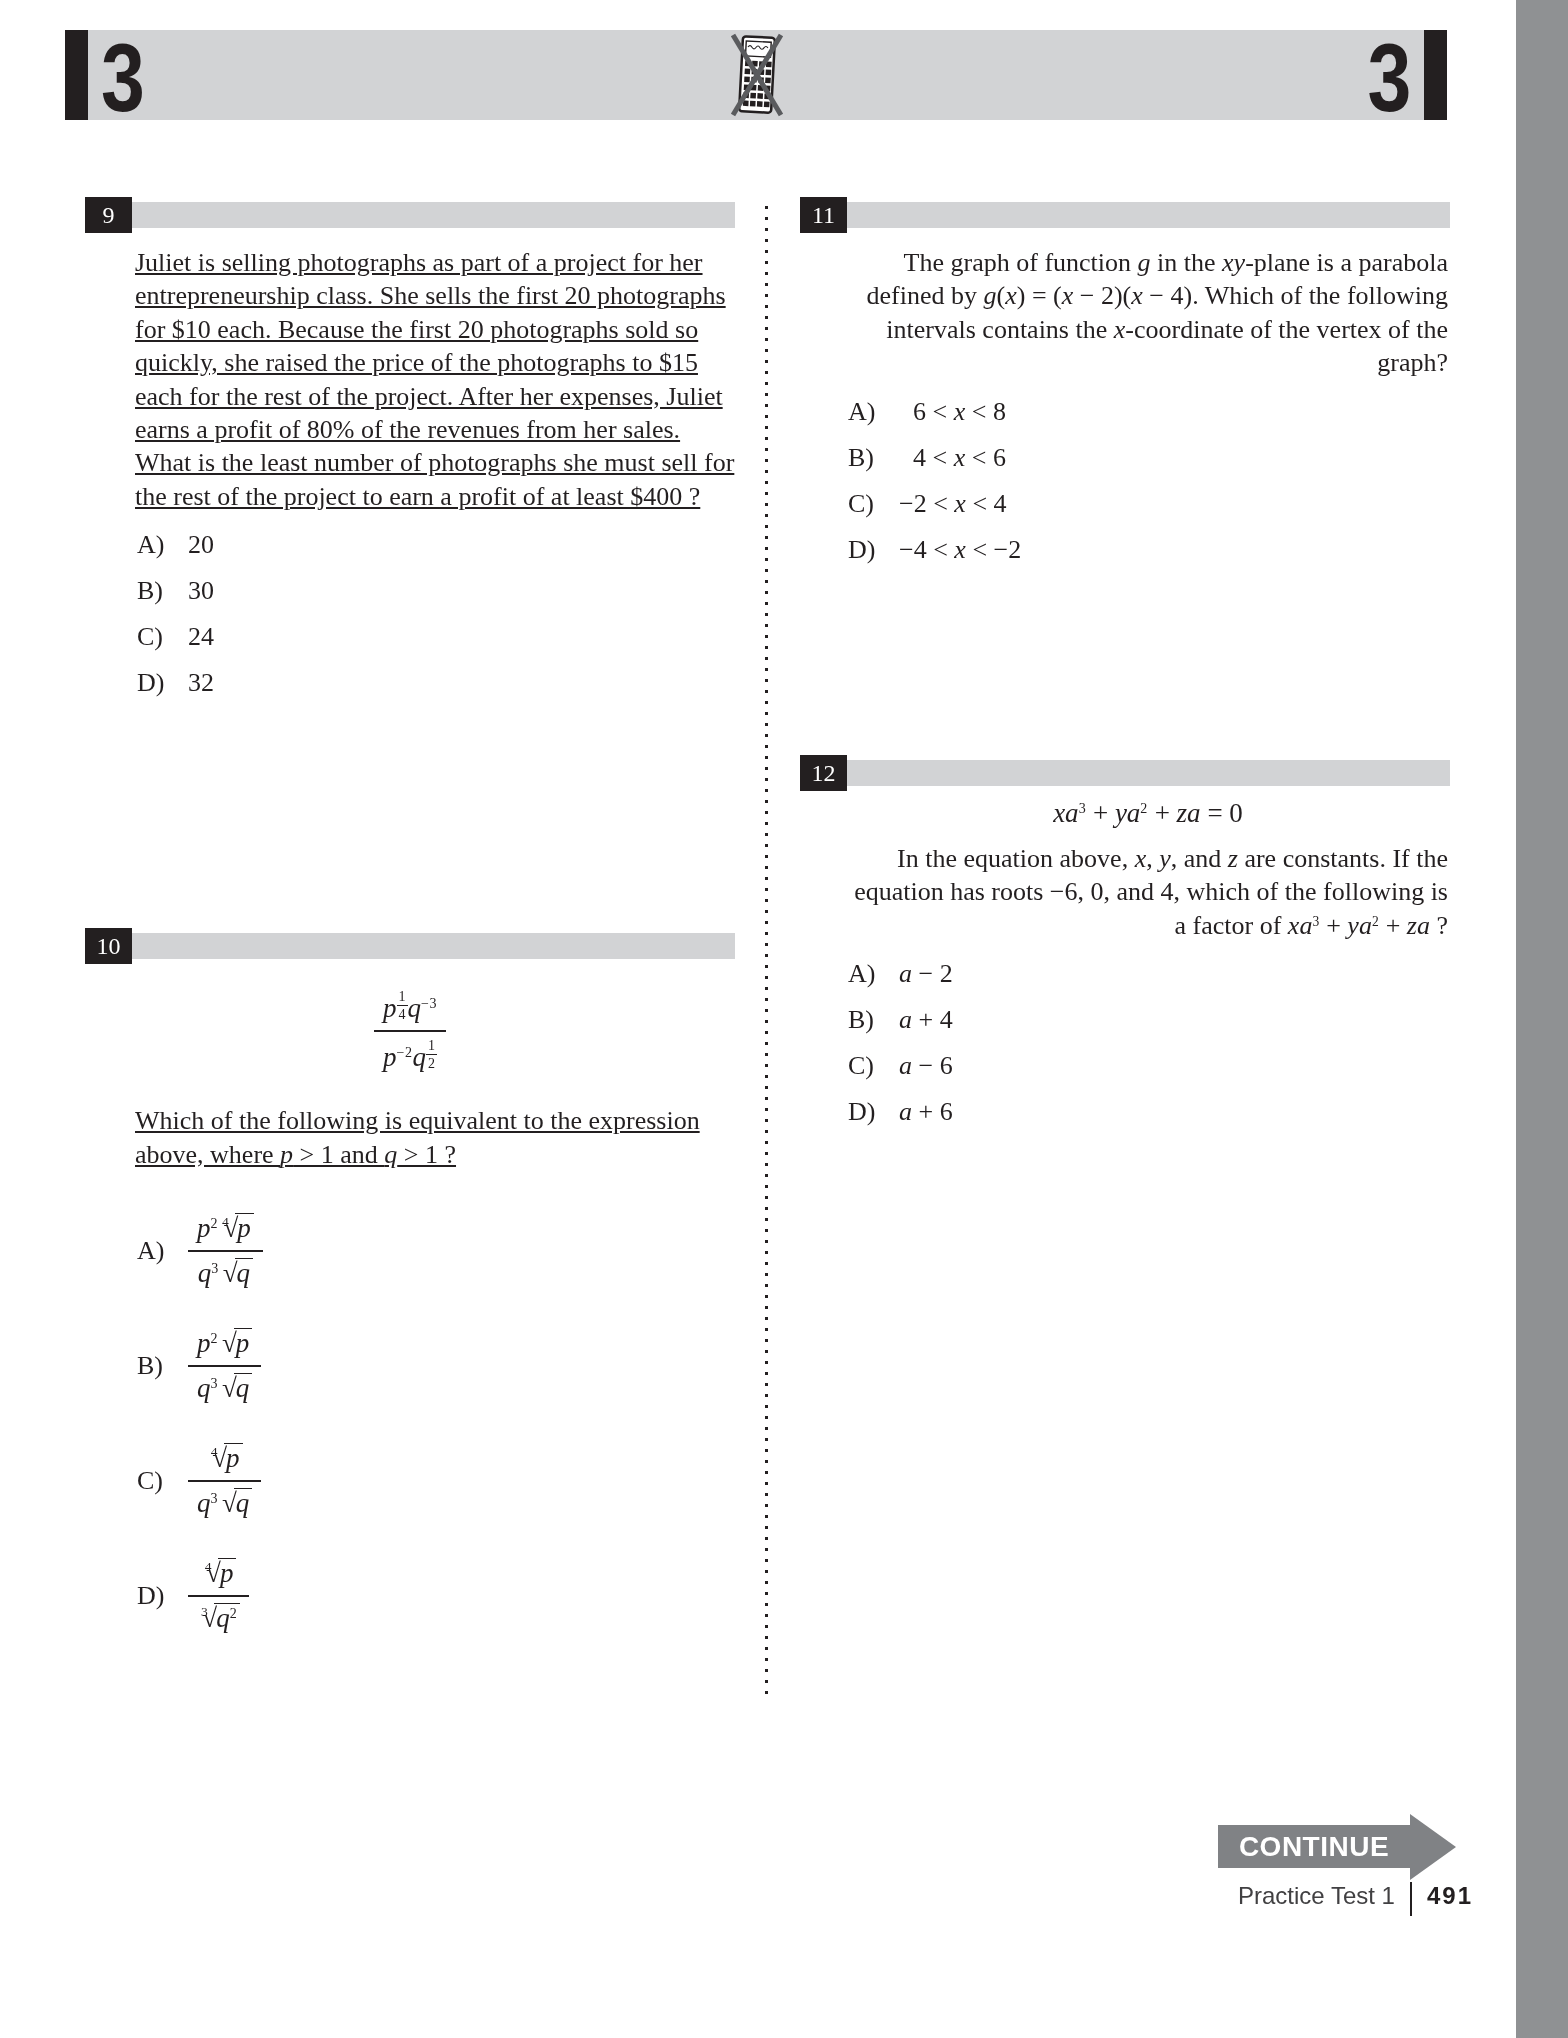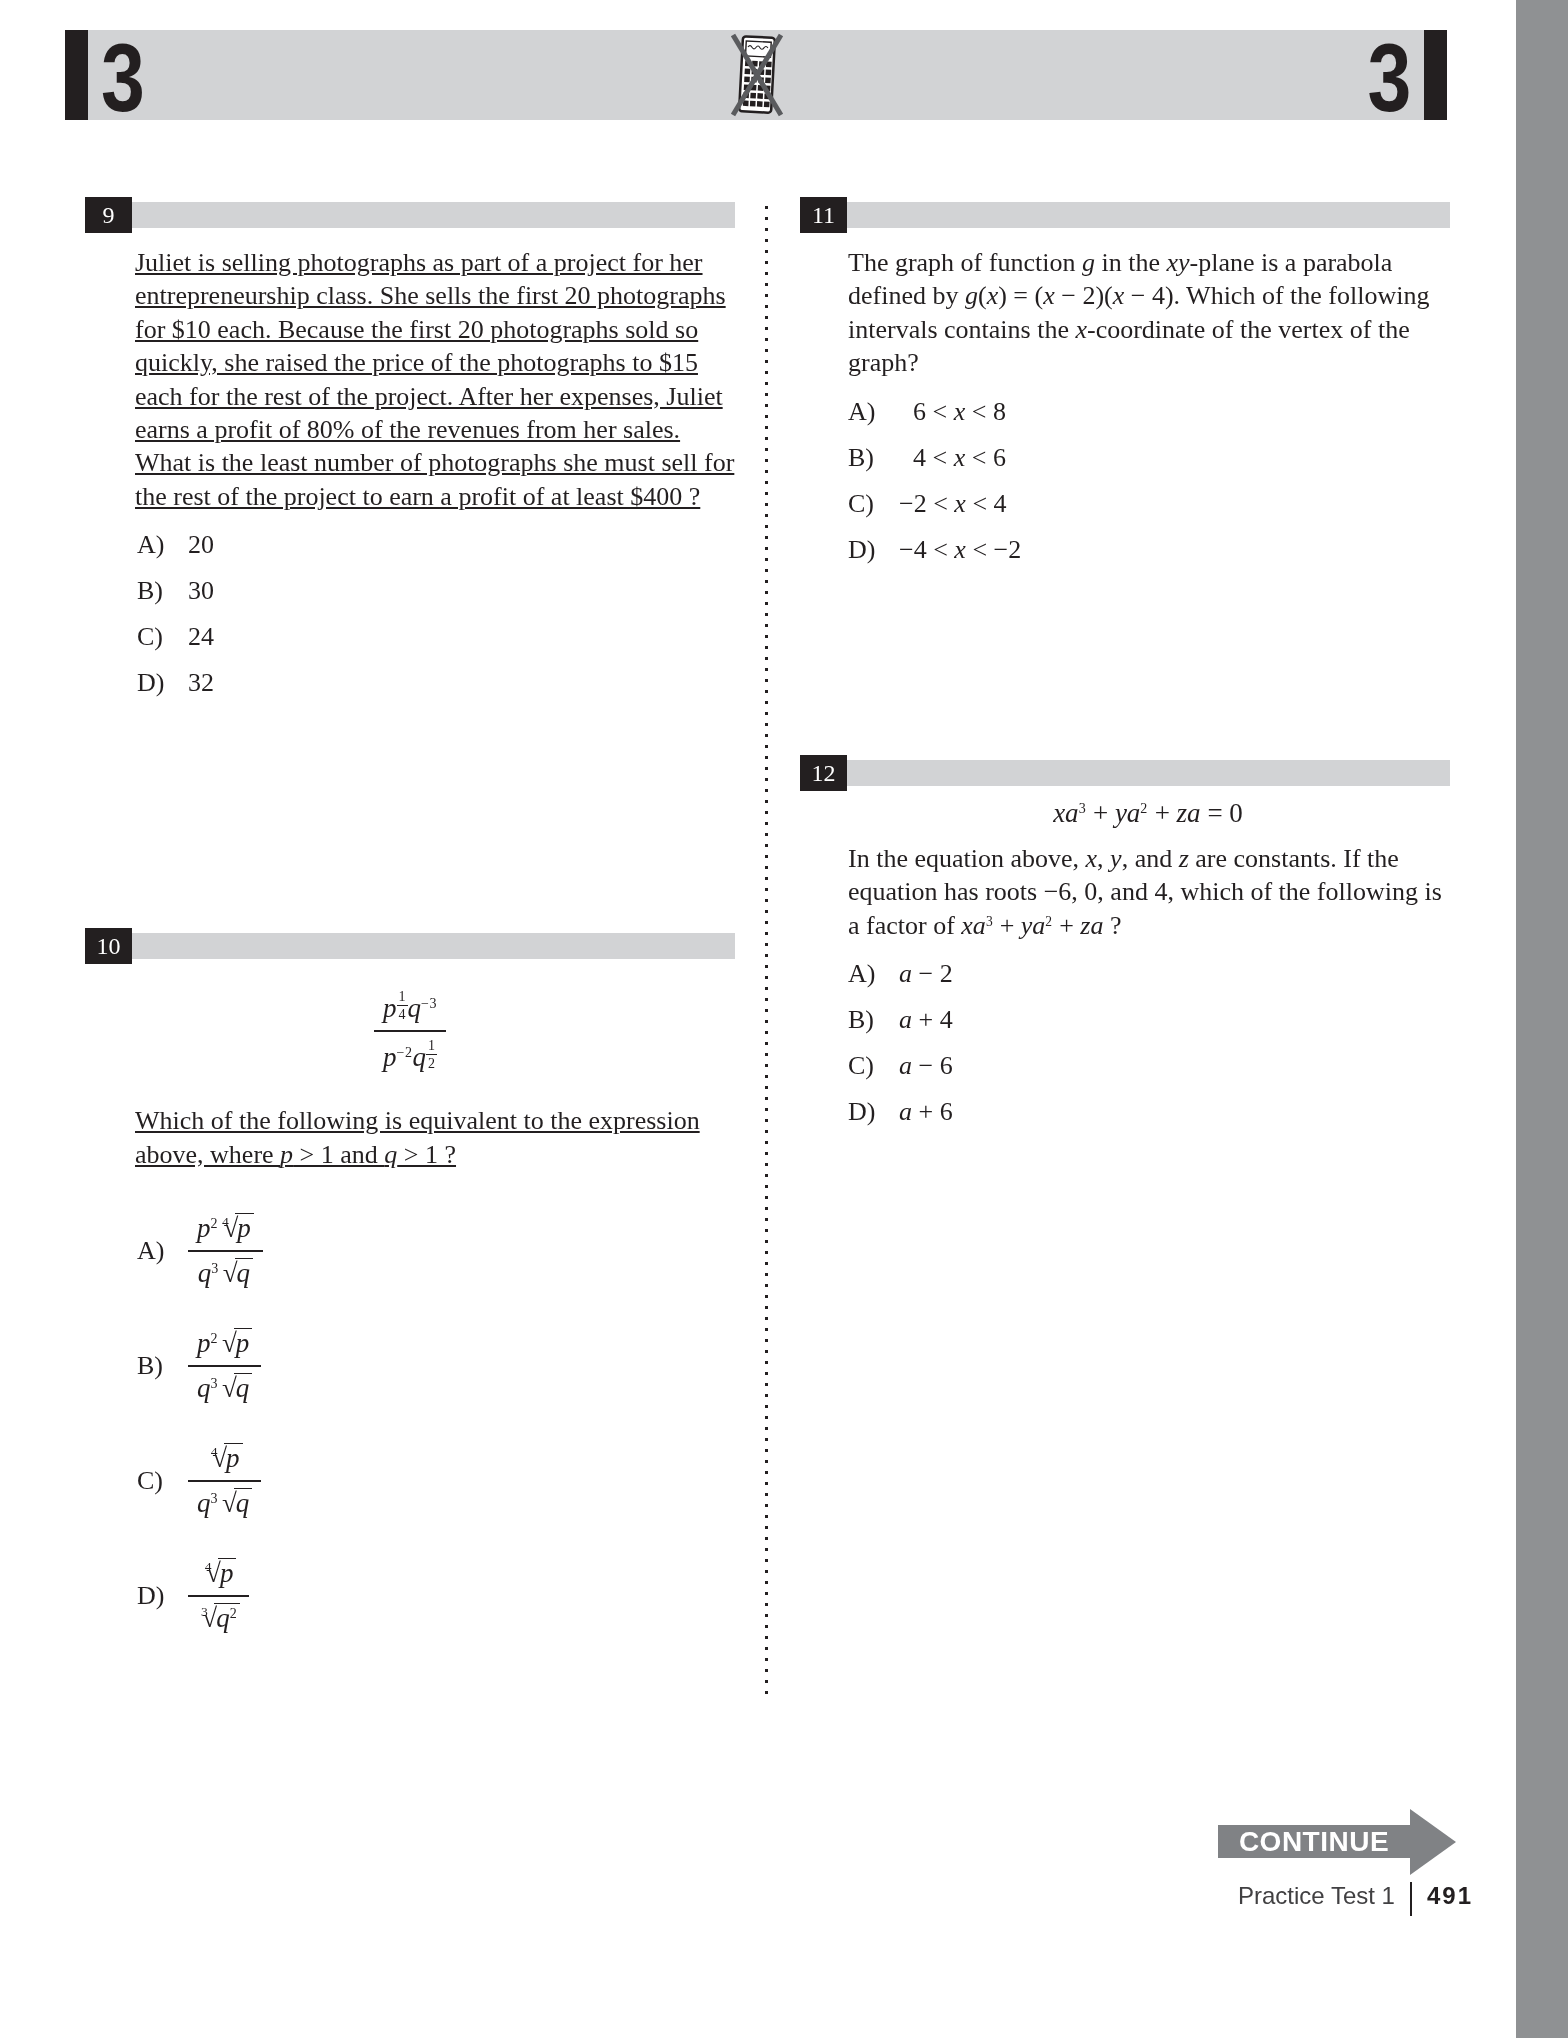--- a/index.html
+++ b/index.html
@@ -27,21 +27,21 @@
 
   
   .q{position:absolute;}
   .qhead{display:flex;align-items:center;height:36px;}
   .qnum{width:47px;height:36px;background:#231f20;color:#ffffff;
         display:flex;align-items:center;justify-content:center;
         font-size:24px;font-family:"Liberation Serif", serif;flex:0 0 auto;}
   .qrule{flex:1;height:26px;background:#d2d3d5;}
   .qbody{font-size:26px;line-height:33.4px;}
   .q-left .qbody{margin:13px 0 0 50px;width:600px;text-decoration:underline;}
-  .q-right .qbody{margin:13px 12px 0 48px;width:600px;}
+  .q-right .qbody{margin:13px 12px 0 48px;width:600px;text-align:right;}
 
   .choices{margin-top:15px;}
   .q-left .choices{margin-left:52px;}
   .q-right .choices{margin-left:48px;}
   .choice{display:flex;gap:17px;font-size:26px;line-height:33px;margin-bottom:13px;align-items:baseline;}
   .choice .cl{width:34px;flex:0 0 auto;}
   .choices.tall .choice{align-items:center;margin-bottom:25px;min-height:90px;}
 
   
   .expr{text-align:center;margin:22px 50px 0;font-size:27px;line-height:1.1;}
@@ -54,21 +54,21 @@
   .mf{display:inline-block;text-align:center;line-height:1.08;vertical-align:middle;}
   .mfn{display:block;border-bottom:1.5px solid currentColor;padding:0 2px 1px;}
   .mfd{display:block;padding-top:1px;}
   .rt{white-space:nowrap;margin-left:4px;}
   .ri{font-size:0.5em;vertical-align:0.78em;margin-right:-0.4em;position:relative;z-index:1;line-height:0;}
   .rsym{letter-spacing:-2px;}
   .rb{border-top:1.7px solid #231f20;display:inline-block;line-height:1.02;padding:1px 3px 0 2px;margin-left:-1px;}
   .cfrac{font-size:27px;}
 
   
-  .continue{position:absolute;left:1218px;top:1825px;width:192px;height:33px;background:#808285;
+  .continue{position:absolute;left:1218px;top:1825px;width:192px;height:43px;background:#808285;
             color:#ffffff;display:flex;align-items:center;justify-content:center;
             font-family:"Liberation Sans", sans-serif;font-weight:700;font-size:28px;letter-spacing:0.5px;}
   .arrowhead{position:absolute;left:100%;top:50%;transform:translateY(-50%);width:0;height:0;
              border-left:46px solid #808285;border-top:33px solid transparent;border-bottom:33px solid transparent;}
   .pageinfo{position:absolute;top:1882px;right:95px;display:flex;align-items:flex-start;gap:15px;
             font-family:"Liberation Sans", sans-serif;}
   .ptest{font-size:24px;color:#414042;}
   .pdiv{width:2px;height:34px;background:#231f20;}
   .pnum{font-size:24px;font-weight:700;color:#231f20;letter-spacing:2px;}
 

